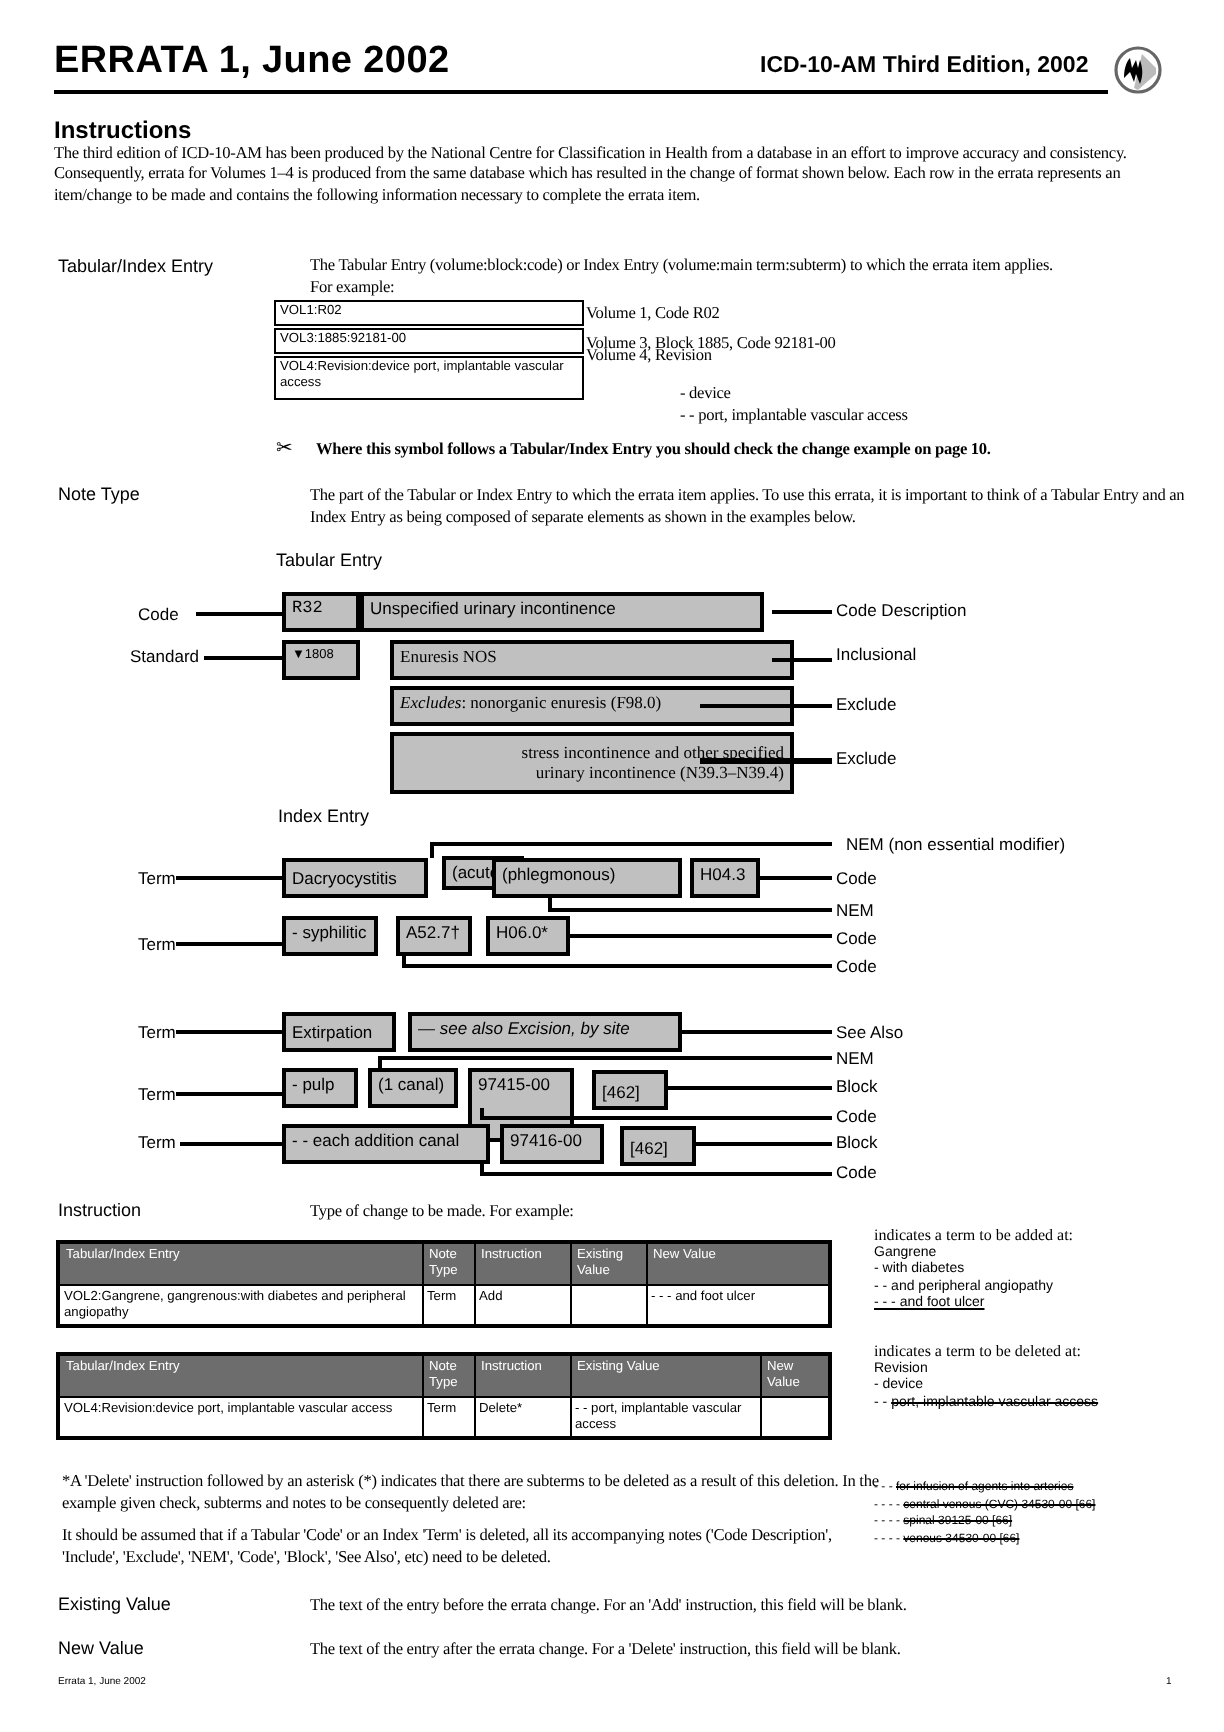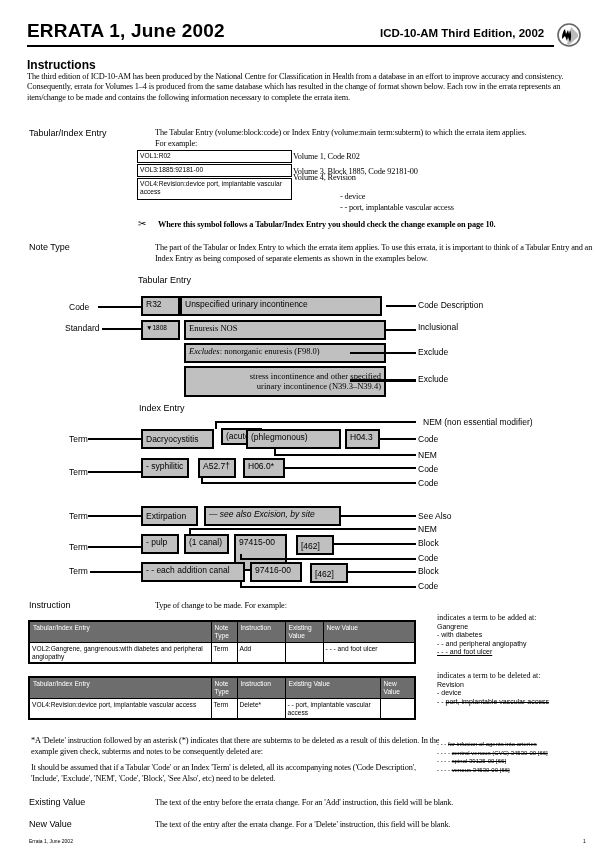--- a/index.html
+++ b/index.html
@@ -17,21 +17,21 @@
   #intro-text { left: 27px; top: 72px; width: 558px; font-size: 8.3px; line-height: 10.3px; font-family: "Liberation Serif", serif; letter-spacing: -0.15px; }
 
   .side-label { font-family: "Liberation Sans", sans-serif; font-size: 9px; left: 29px; }
   .body-text { font-family: "Liberation Serif", serif; font-size: 8.3px; line-height: 11px; left: 155px; letter-spacing: -0.15px; }
 
   
   .ex-box { border: 1.5px solid #000; background: #fff; font-family: "Liberation Sans", sans-serif; font-size: 6.6px; padding: 1px 2px; box-sizing: border-box; line-height: 7.5px; }
 
   
   .gbox { background: #c0c0c0; border: 2px solid #000; box-sizing: border-box; font-family: "Liberation Sans", sans-serif; font-size: 8.5px; padding: 1px 3px; line-height: 10px; }
-  .gbox.serif { font-family: "Liberation Serif", serif; }
+  .gbox.serif { font-family: "Liberation Serif", serif; margin-left: 11px; }
   .line { background: #000; position: absolute; }
   .dlabel { font-family: "Liberation Sans", sans-serif; font-size: 8.5px; position: absolute; }
 
   
   table.errata { position: absolute; border-collapse: collapse; font-family: "Liberation Sans", sans-serif; font-size: 6.6px; }
   table.errata th { background: #6d6d6d; color: #fff; font-weight: normal; text-align: left; vertical-align: top; padding: 2px 3px; border: 1.5px solid #000; border-left: 1px solid #fff; line-height: 8px; }
   table.errata th:first-child { border-left: 1.5px solid #000; }
   table.errata td { background: #fff; vertical-align: top; padding: 2px 2px; border: 1.5px solid #000; line-height: 7.5px; }
   table.errata { border: 2px solid #000; }
 
@@ -78,21 +78,21 @@
 <div class="abs side-label" style="top:242px;">Note Type</div>
 <div class="abs body-text" style="top:242px; width:452px;">The part of the Tabular or Index Entry to which the errata item applies. To use this errata, it is important to think of a Tabular Entry and an Index Entry as being composed of separate elements as shown in the examples below.</div>
 
 <div class="abs dlabel" style="left:138px; top:275px; font-size:9px;">Tabular Entry</div>
 
 <div class="dlabel" style="left:69px; top:302px;">Code</div>
 <div class="line" style="left:98px; top:306px; width:43px; height:2px;"></div>
 <div class="dlabel" style="left:65px; top:323px;">Standard</div>
 <div class="line" style="left:102px; top:328px; width:39px; height:2px;"></div>
 
-<div class="abs gbox" style="left:141px; top:296px; width:39px; height:20px;">R32</div>
+<div class="abs gbox" style="left:141px; top:296px; width:39px; height:20px;font-family:Liberation Mono, monospace;">R32</div>
 <div class="abs gbox" style="left:141px; top:320px; width:39px; height:20px; font-size:6.5px;">▼1808</div>
 
 <div class="abs gbox" style="left:180px; top:296px; width:202px; height:20px;">Unspecified urinary incontinence</div>
 <div class="abs gbox serif" style="left:184px; top:320px; width:202px; height:20px;">Enuresis NOS</div>
 <div class="abs gbox serif" style="left:184px; top:343px; width:202px; height:20px;"><i>Excludes</i><span>: nonorganic enuresis (F98.0)</span></div>
 <div class="abs gbox serif" style="left:184px; top:366px; width:202px; height:31px; text-align:right; padding-top:3px;">
     <div>stress incontinence and other specified</div>
     <div>urinary incontinence (N39.3–N39.4)</div>
   </div>
 

